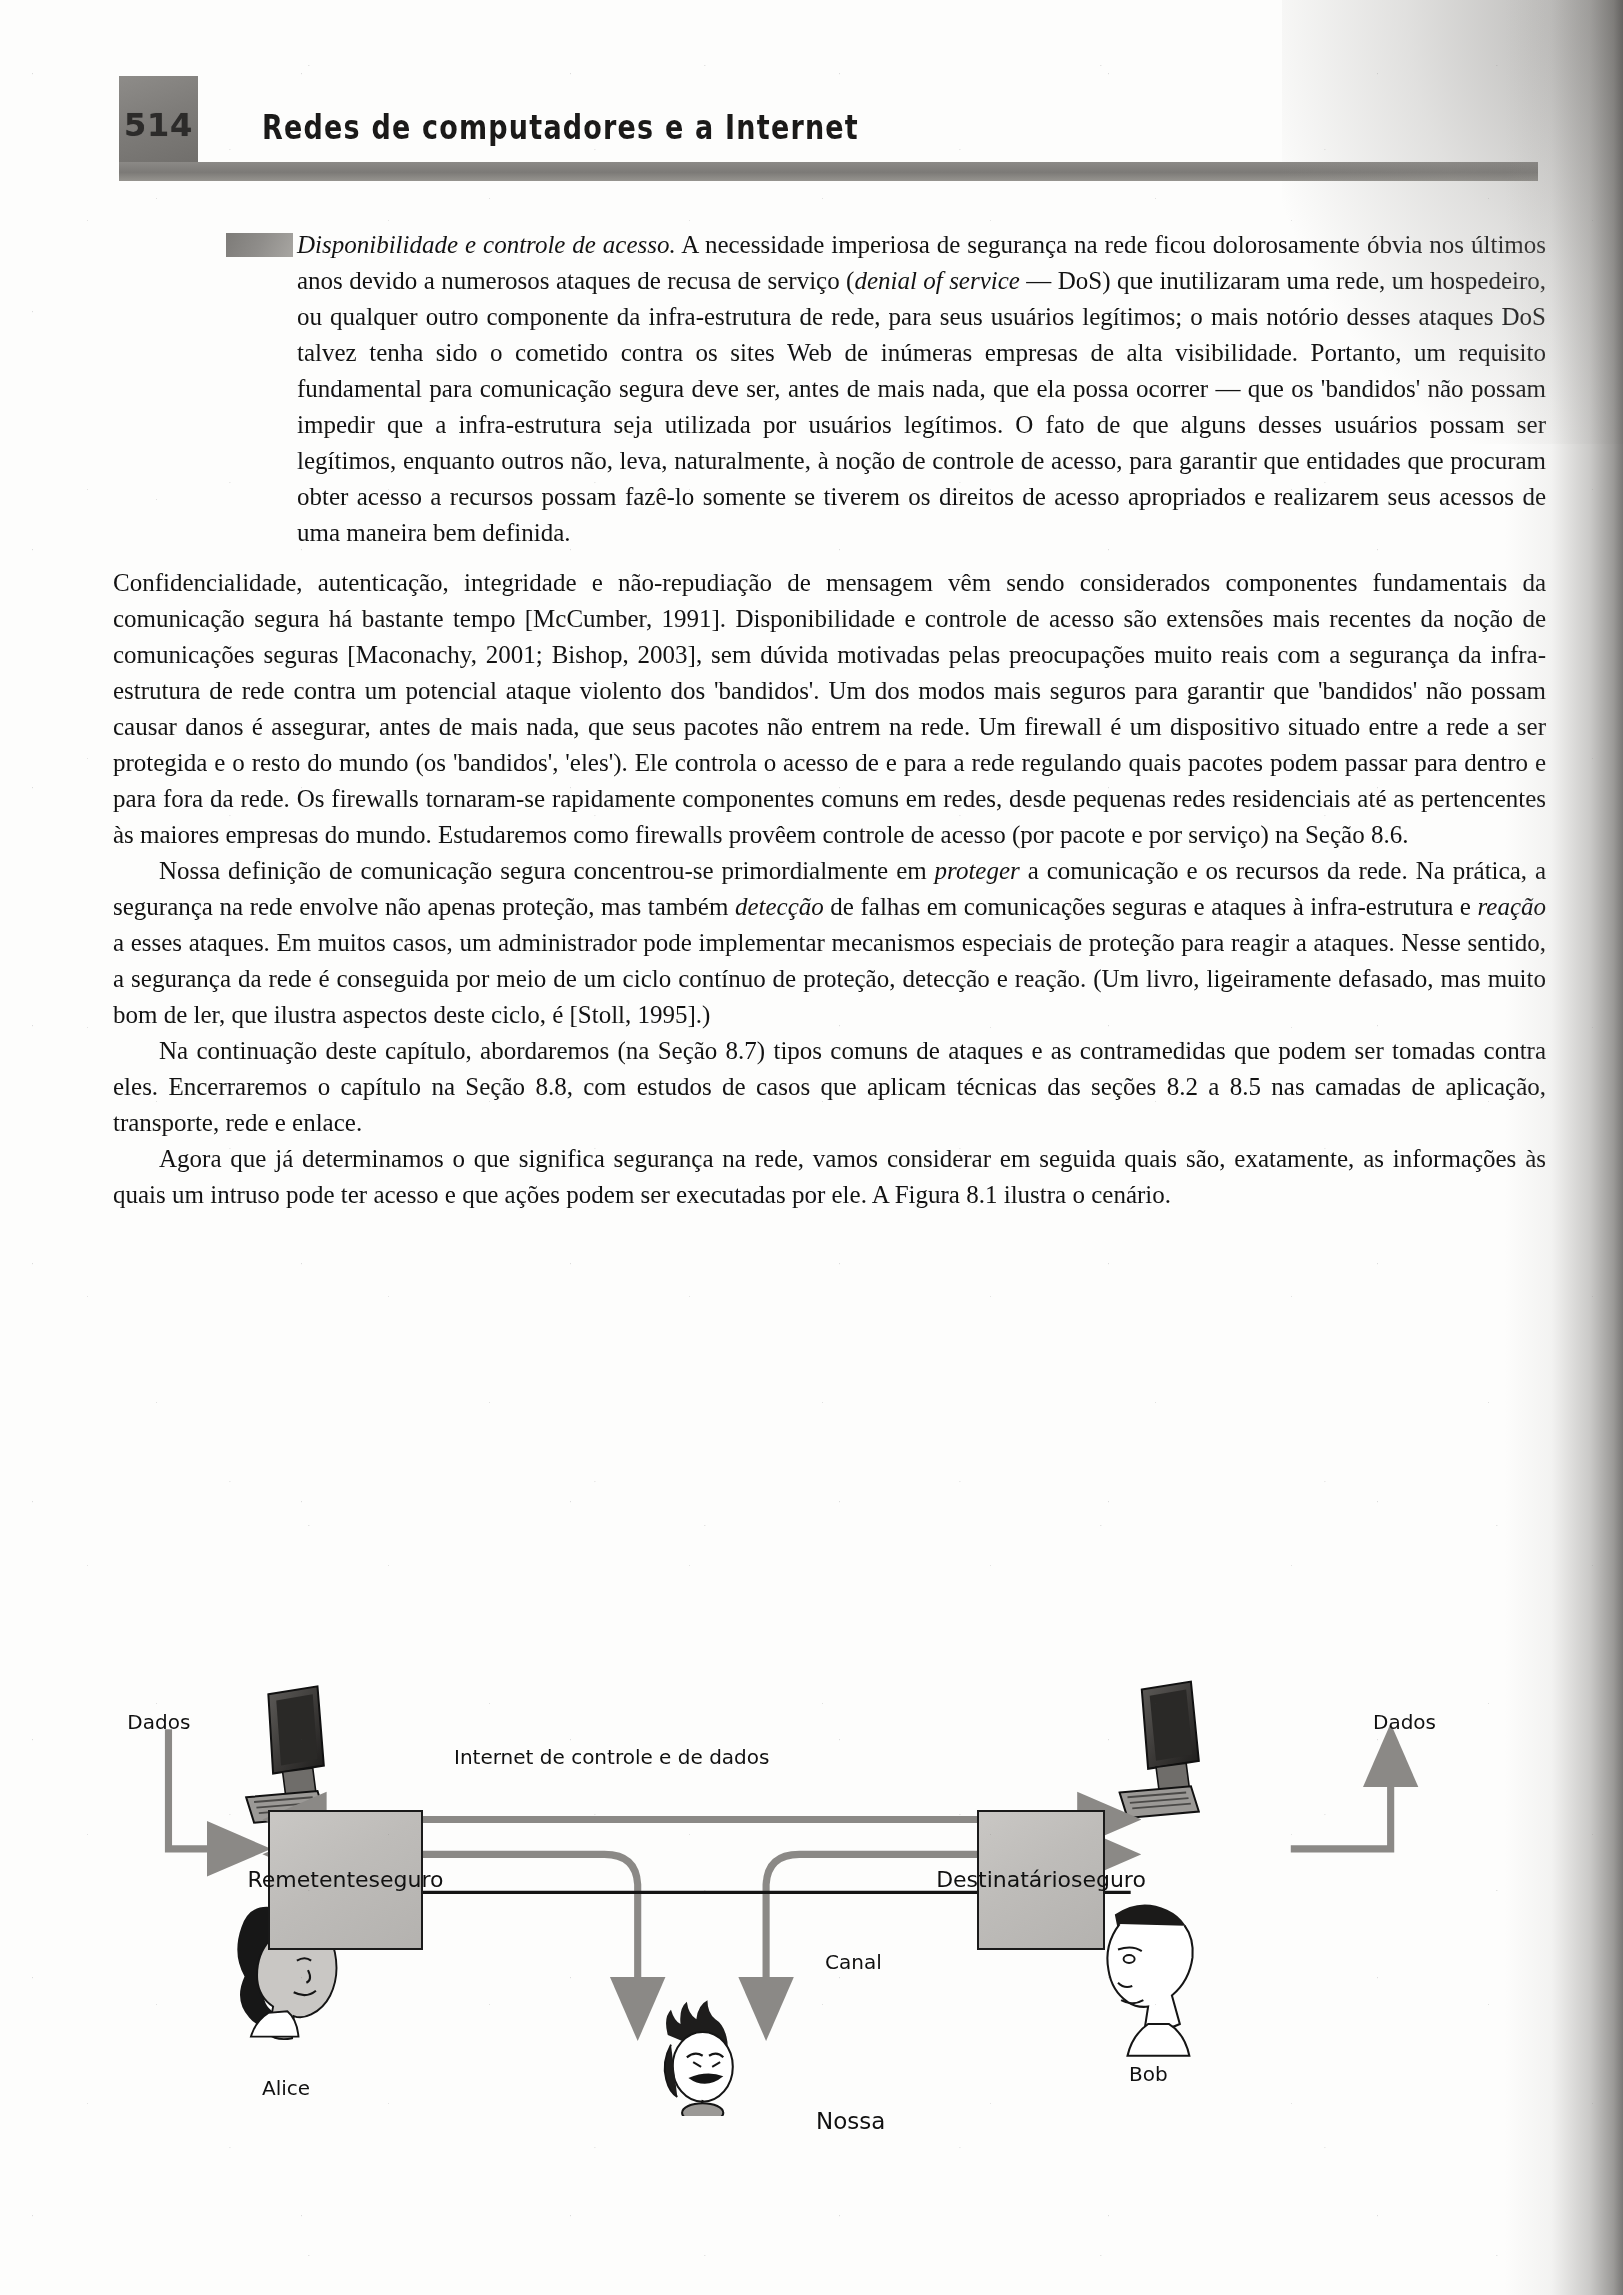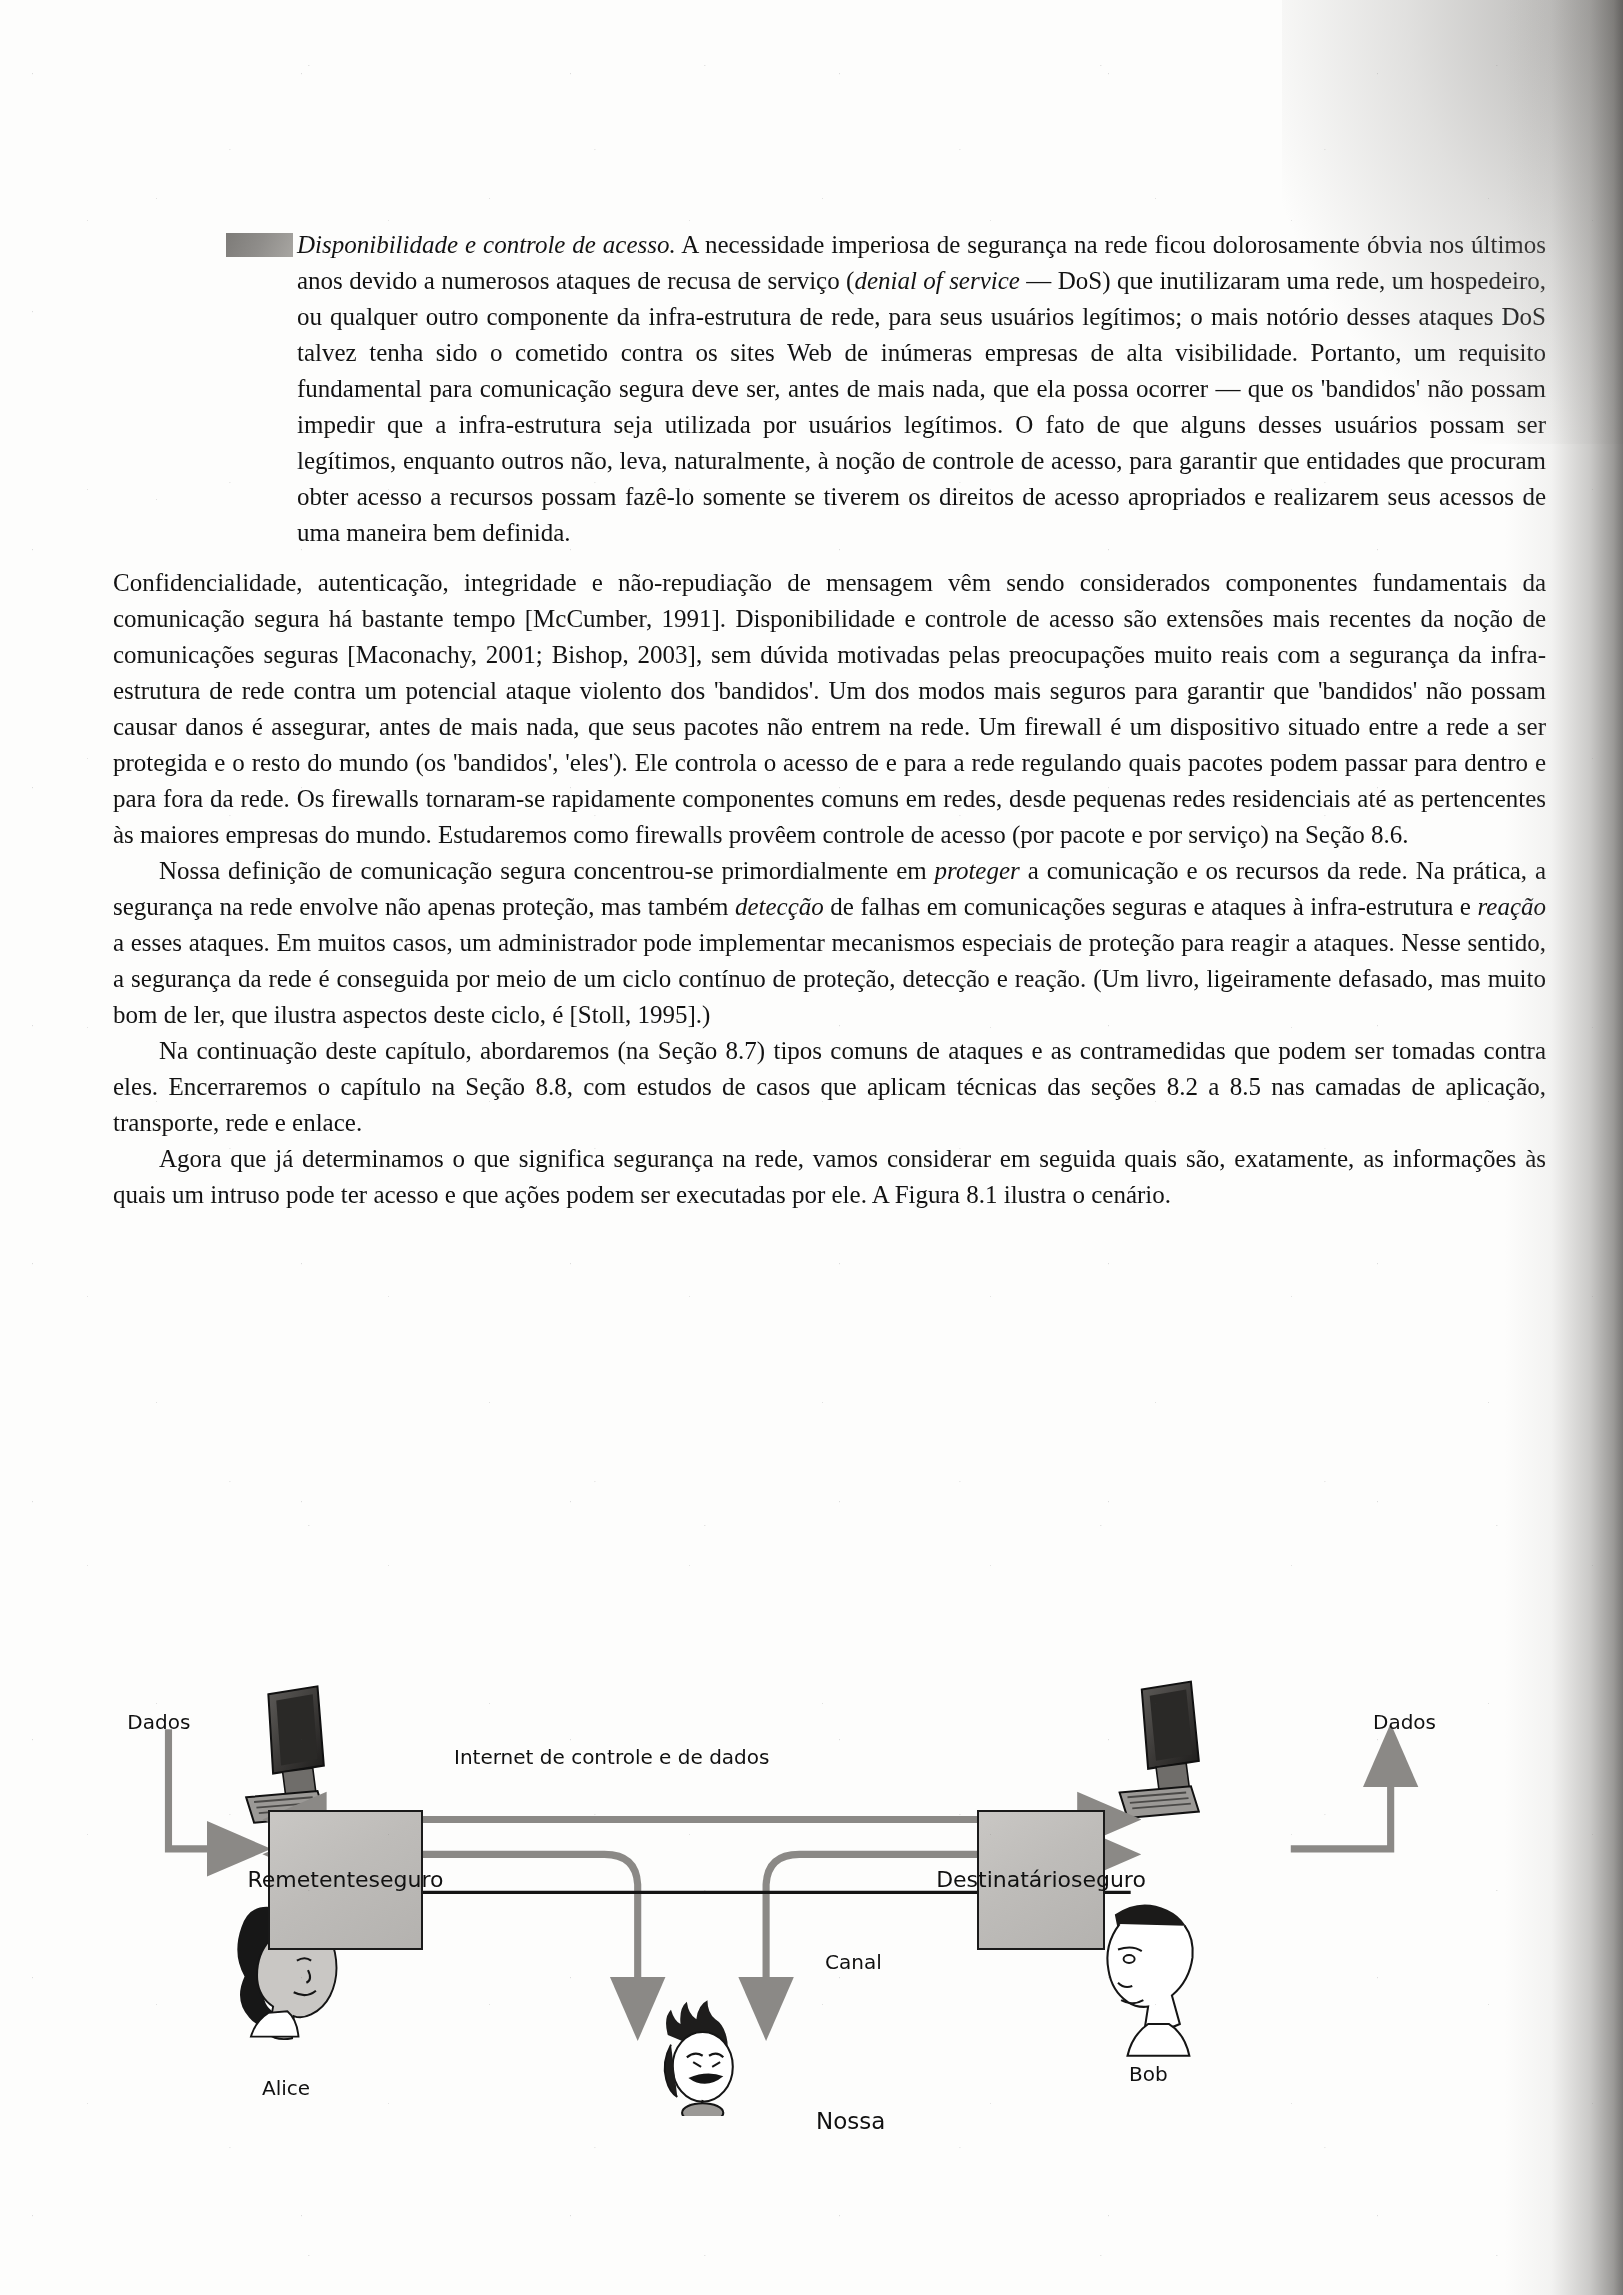--- a/index.html
+++ b/index.html
@@ -216,20 +216,26 @@
   }
   .fig-caption .fig-num { margin-right: 20.6px; }
 
   svg { display: block; }
 </style>
 </head>
 <body>
 
 <div class="page">
 
+  <div class="header">
+    <div class="folio-block"></div>
+    <div class="folio-number">514</div>
+    <div class="header-rule"></div>
+    <div class="header-title">Redes de computadores e a Internet</div>
+  </div>
 
   <div class="body-col">
 
     <div class="block-quote">
       <div class="quote-marker"></div>
       <p><em>Disponibilidade e controle de acesso.</em><span> A necessidade imperiosa de segurança na rede ficou dolorosamente óbvia nos últimos anos devido a numerosos ataques de recusa de serviço (</span><em>denial of service</em><span> — DoS) que inutilizaram uma rede, um hospedeiro, ou qualquer outro componente da infra-estrutura de rede, para seus usuários legítimos; o mais notório desses ataques DoS talvez tenha sido o cometido contra os sites Web de inúmeras empresas de alta visibilidade. Portanto, um requisito fundamental para comunicação segura deve ser, antes de mais nada, que ela possa ocorrer — que os 'bandidos' não possam impedir que a infra-estrutura seja utilizada por usuários legítimos. O fato de que alguns desses usuários possam ser legítimos, enquanto outros não, leva, naturalmente, à noção de controle de acesso, para garantir que entidades que procuram obter acesso a recursos possam fazê-lo somente se tiverem os direitos de acesso apropriados e realizarem seus acessos de uma maneira bem definida.</span></p>
     </div>
 
     <p class="para flush">Confidencialidade, autenticação, integridade e não-repudiação de mensagem vêm sendo considerados componentes fundamentais da comunicação segura há bastante tempo [McCumber, 1991]. Disponibilidade e controle de acesso são extensões mais recentes da noção de comunicações seguras [Maconachy, 2001; Bishop, 2003], sem dúvida motivadas pelas preocupações muito reais com a segurança da infra-estrutura de rede contra um potencial ataque violento dos 'bandidos'. Um dos modos mais seguros para garantir que 'bandidos' não possam causar danos é assegurar, antes de mais nada, que seus pacotes não entrem na rede. Um firewall é um dispositivo situado entre a rede a ser protegida e o resto do mundo (os 'bandidos', 'eles'). Ele controla o acesso de e para a rede regulando quais pacotes podem passar para dentro e para fora da rede. Os firewalls tornaram-se rapidamente componentes comuns em redes, desde pequenas redes residenciais até as pertencentes às maiores empresas do mundo. Estudaremos como firewalls provêem controle de acesso (por pacote e por serviço) na Seção 8.6.</p>
 

